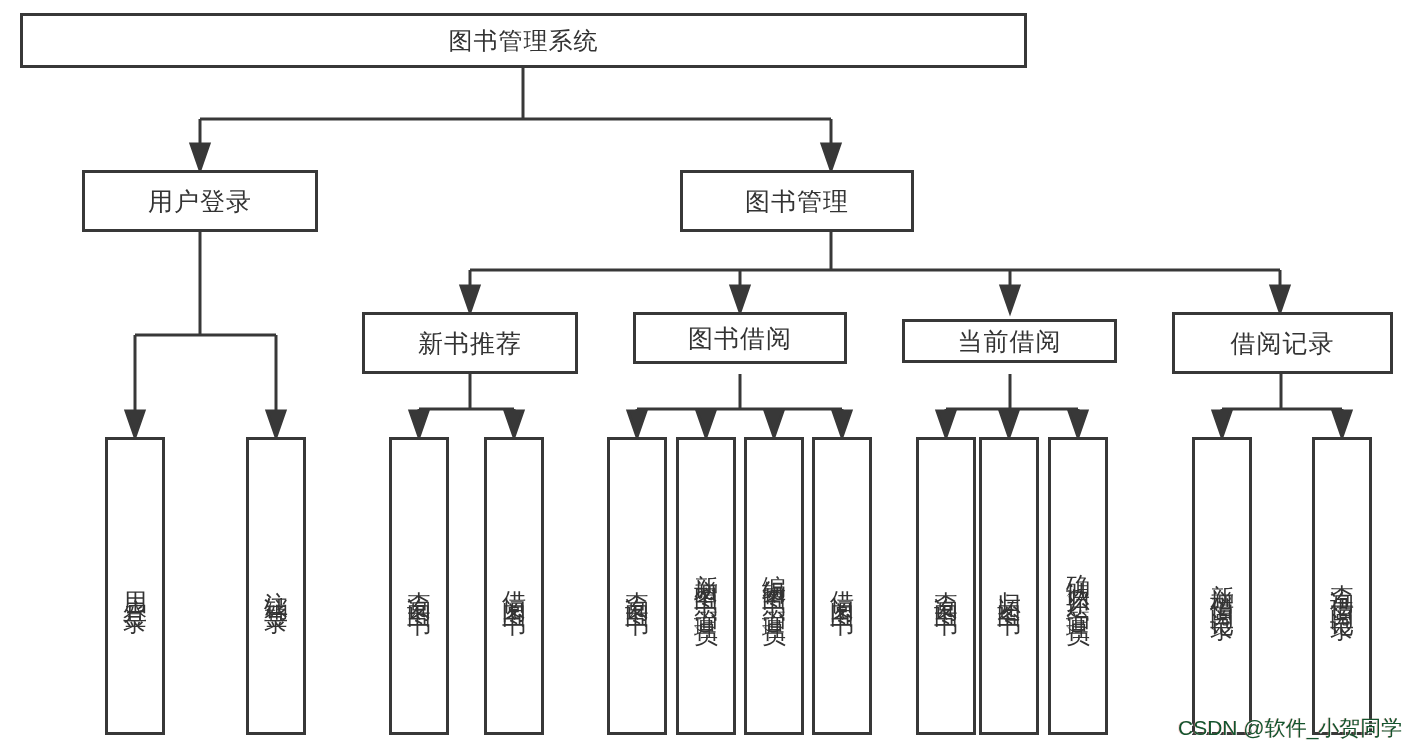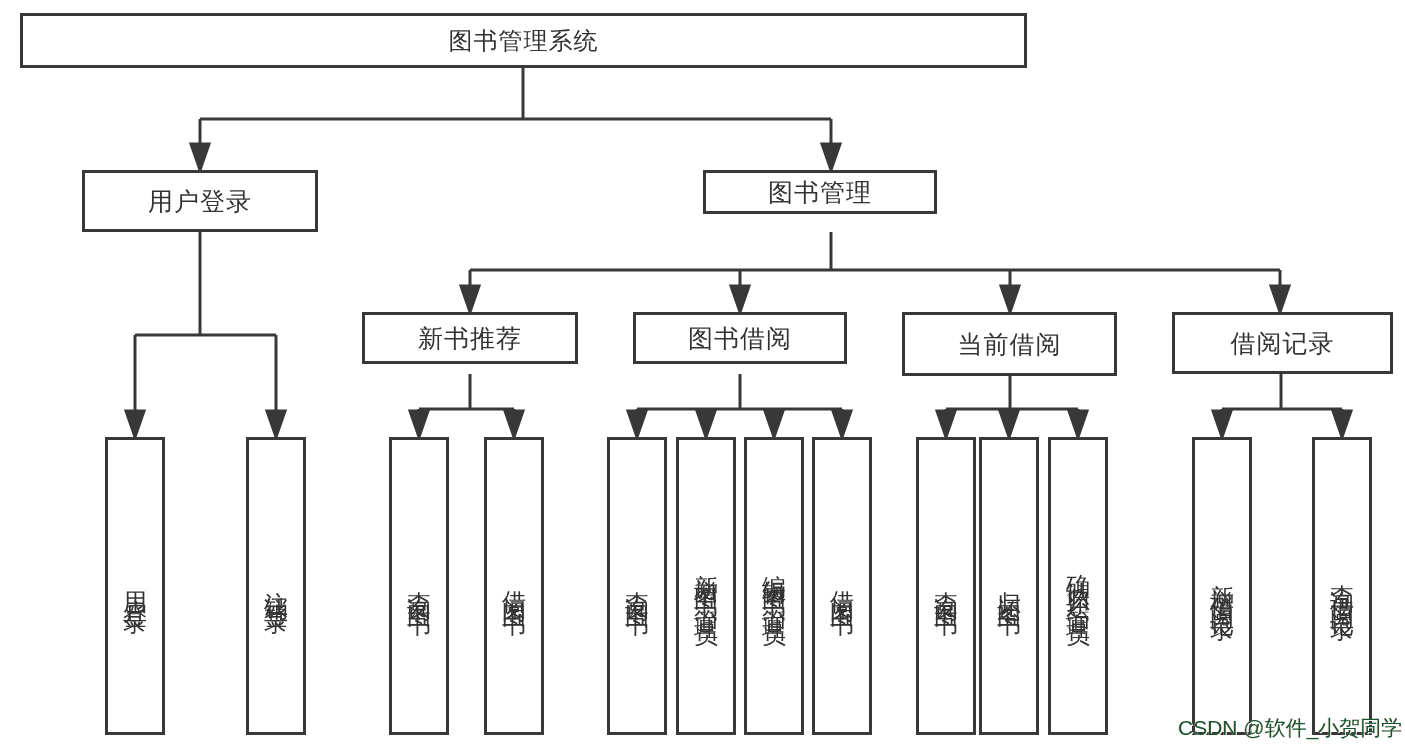--- a/index.html
+++ b/index.html
@@ -120,31 +120,31 @@
     <path d="M1333,411 L1351,411 L1342,437 Z"></path>
   </svg>
 
   <div class="node node-root" style="left:20px; top:13px; width:1007px; height:55px;">
     <span class="hlabel">图书管理系统</span>
   </div>
 
   <div class="node" style="left:82px; top:170px; width:236px; height:62px;">
     <span class="hlabel">用户登录</span>
   </div>
-  <div class="node" style="left:703px; top:170px; width:234px; height:44px;">
+  <div class="node" style="left:680px; top:170px; width:234px; height:62px;">
     <span class="hlabel">图书管理</span>
   </div>
 
-  <div class="node" style="left:362px; top:312px; width:216px; height:52px;">
+  <div class="node" style="left:362px; top:312px; width:216px; height:62px;">
     <span class="hlabel">新书推荐</span>
   </div>
   <div class="node" style="left:633px; top:312px; width:214px; height:52px;">
     <span class="hlabel">图书借阅</span>
   </div>
-  <div class="node" style="left:902px; top:312px; width:215px; height:64px;">
+  <div class="node" style="left:902px; top:319px; width:215px; height:44px;">
     <span class="hlabel">当前借阅</span>
   </div>
   <div class="node" style="left:1172px; top:312px; width:221px; height:62px;">
     <span class="hlabel">借阅记录</span>
   </div>
 
   <div class="node leaf" style="left:105px;">
     <span class="vlabel">用户登录</span>
   </div>
   <div class="node leaf" style="left:246px;">

